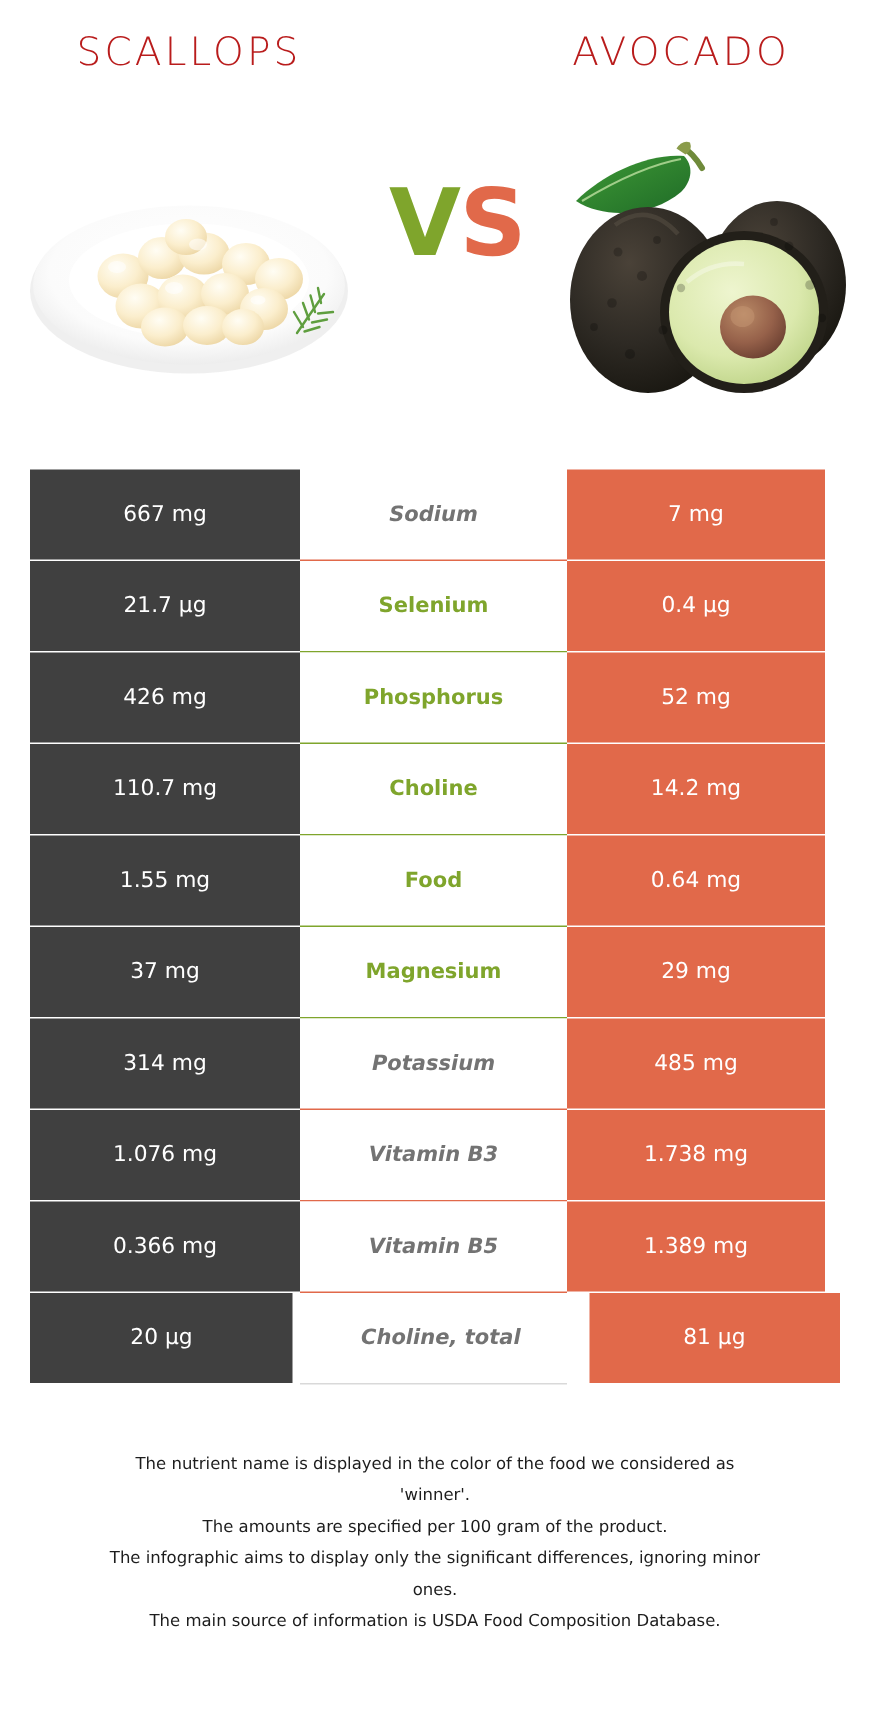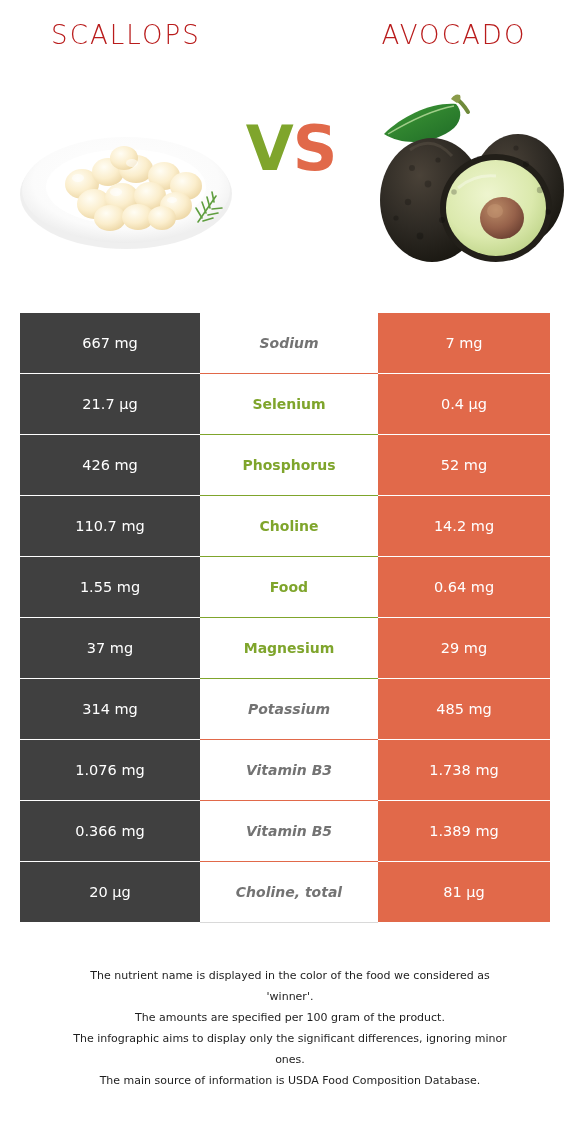--- a/index.html
+++ b/index.html
@@ -48,21 +48,21 @@
     height: 200px;
   }
   .hero-left  { left: 10px;  width: 232px; }
   .hero-right { left: 350px; width: 220px; }
 
   .vs {
     position: absolute;
     left: 232px;
     top: 118px;
     width: 118px;
-    text-align: center;
+    text-align: right;
     font-size: 62px;
     font-weight: 700;
     font-family: "DejaVu Sans", sans-serif;
     letter-spacing: -1px;
     line-height: 1;
   }
   .vs .v { color: #7FA52C; }
   .vs .s { color: #E1694A; }
 
   
@@ -75,21 +75,21 @@
     top: 313px;
     width: 540px;
   }
 
   .row {
     position: relative;
     display: flex;
     height: 60px;
     margin-bottom: 1px;
   }
-  .row:last-child { margin-bottom: 0; }
+  .row:last-child { margin-bottom: 0; gap: 12px; }
 
   .cell {
     display: flex;
     align-items: center;
     justify-content: center;
     font-size: 14.5px;
     color: #ffffff;
     font-family: "DejaVu Sans", sans-serif;
   }
 

